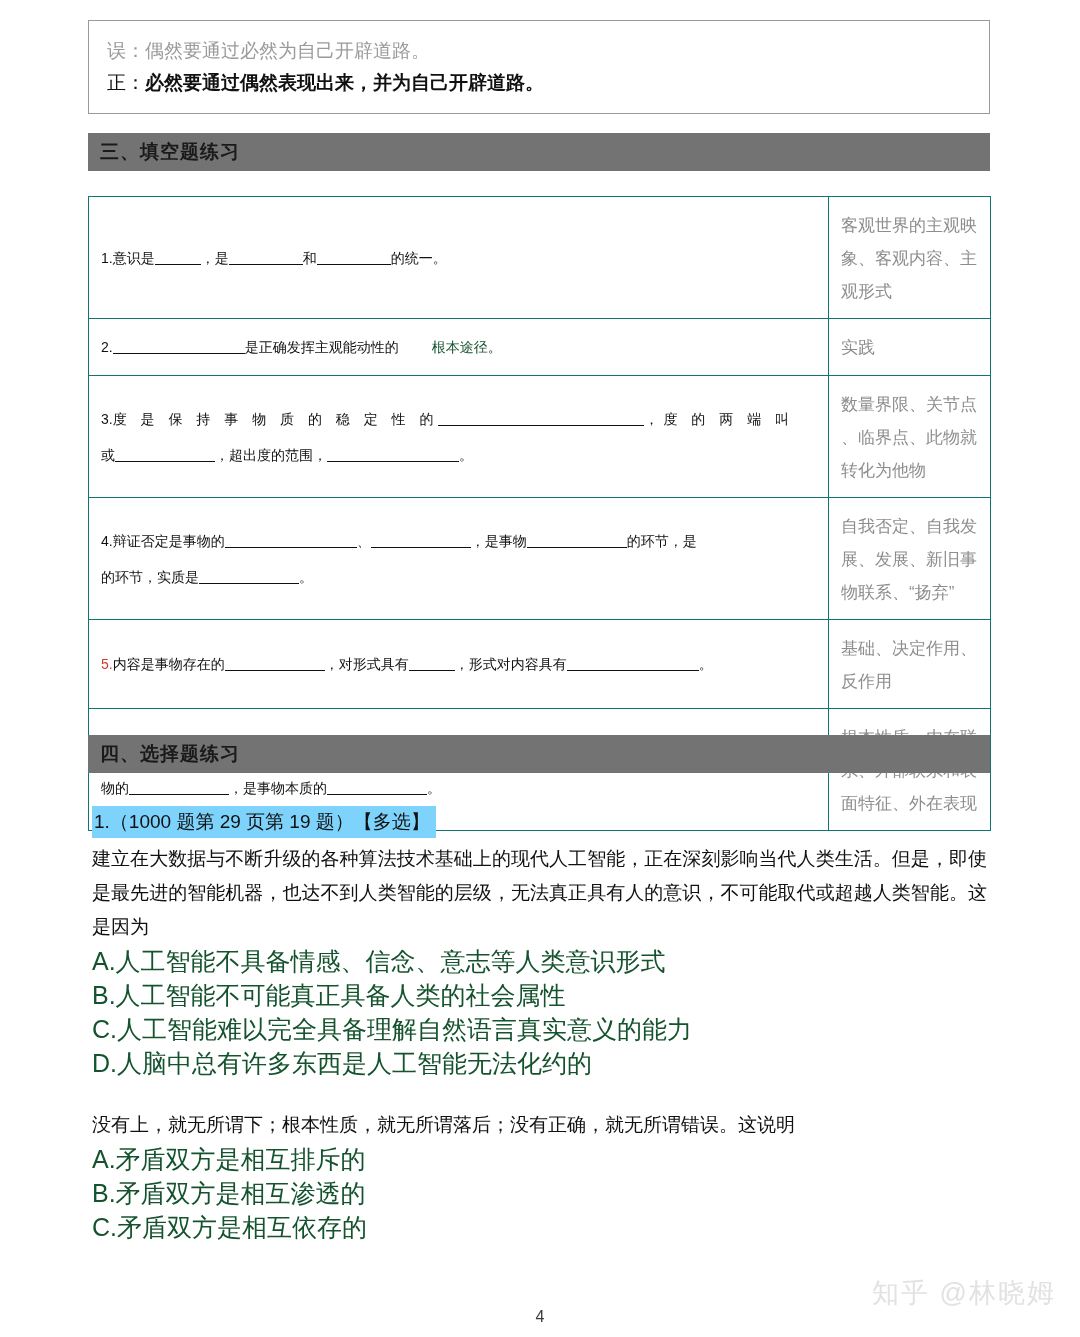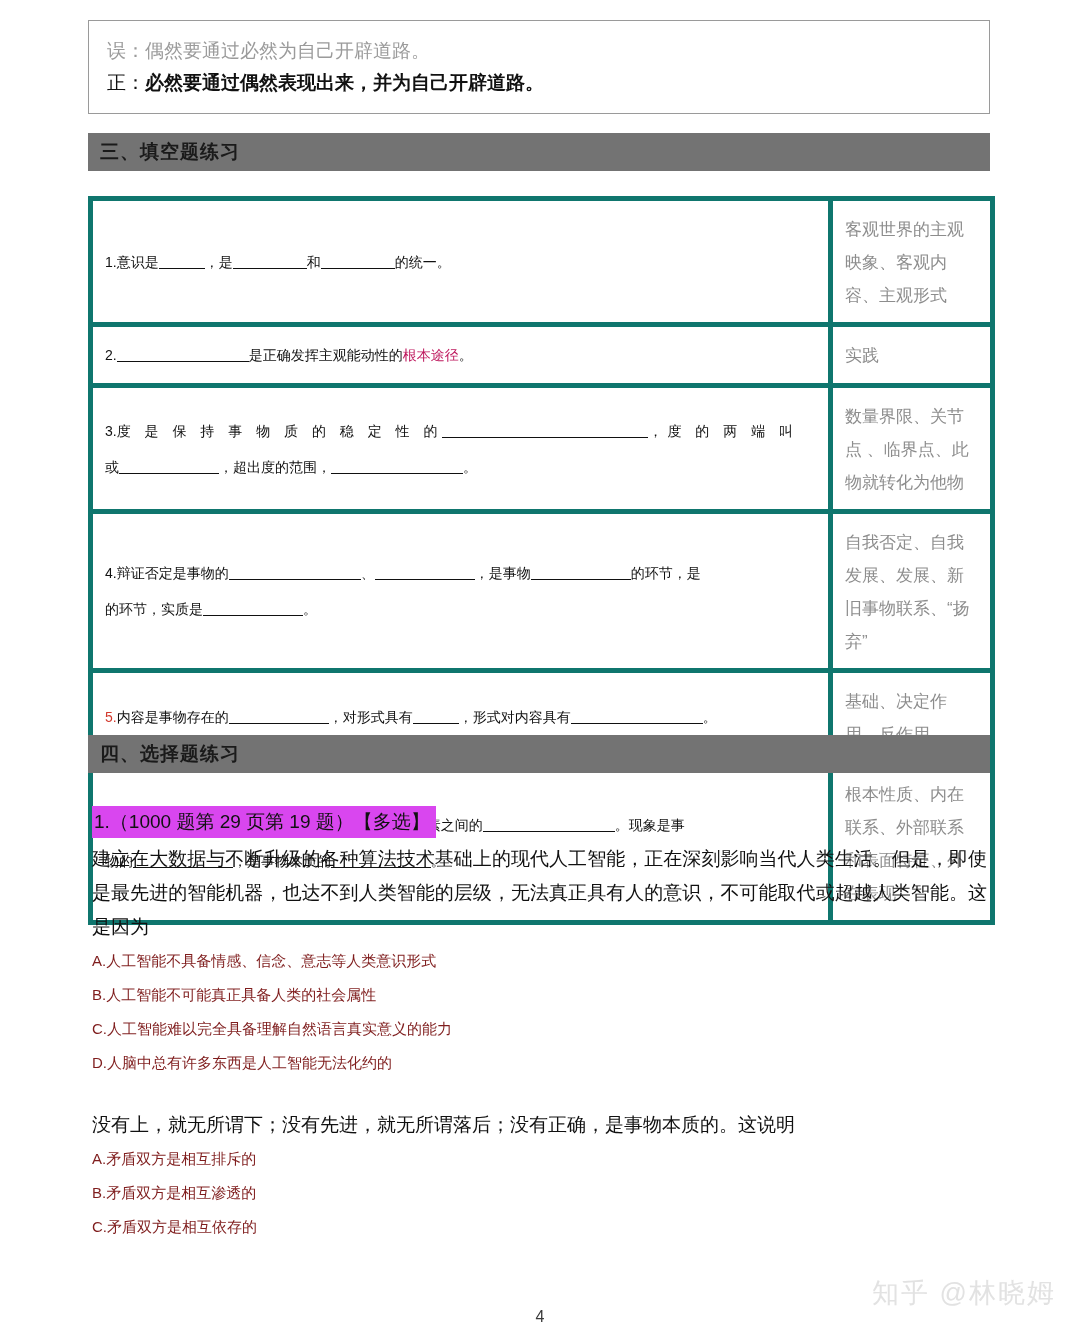--- a/index.html
+++ b/index.html
@@ -64,21 +64,21 @@
   
   .qtable {
     position: absolute;
     left: 88px;
     top: 196px;
     width: 902px;
     border-collapse: collapse;
     table-layout: fixed;
   }
   .qtable td {
-    border: 5px solid #0f766e;
+    border: 1px solid #0f766e;
     vertical-align: middle;
     padding: 10px 12px;
     box-sizing: border-box;
   }
   .qtable td.qcell {
     width: 740px;
     font-size: 14px;
     line-height: 36px;
     color: #111111;
   }
@@ -88,49 +88,49 @@
     line-height: 33px;
     color: #8d8d8d;
     vertical-align: top;
     padding-top: 12px;
   }
   .blank-s { display:inline-block; border-bottom:1px solid #111; width:46px; vertical-align: -2px; }
   .blank-m { display:inline-block; border-bottom:1px solid #111; width:74px; vertical-align: -2px; }
   .blank-l { display:inline-block; border-bottom:1px solid #111; width:100px; vertical-align: -2px; }
   .blank-xl { display:inline-block; border-bottom:1px solid #111; width:132px; vertical-align: -2px; }
   .blank-xxl { display:inline-block; border-bottom:1px solid #111; width:206px; vertical-align: -2px; }
-  .hl-orange { color: #be185d; }
+  .hl-orange { color: #14532d; padding-left: 33px; }
   .num-red { color: #d2382c; }
   .wide-sp { letter-spacing: 5px; }
 
   
   .choice-block { position: absolute; left: 92px; width: 900px; }
   #choice1 { top: 806px; }
   #choice2 { top: 1104px; }
   .q-head {
     display: inline-block;
-    background: #d946ef;
+    background: #7dd3fc;
     font-size: 19px;
     line-height: 30px;
     padding: 1px 6px 1px 2px;
     color: #111111;
     white-space: nowrap;
   }
   .q-body {
     font-size: 19px;
     line-height: 34px;
     color: #111111;
     margin-top: 4px;
     width: 895px;
     text-align: justify;
   }
   .q-opt {
-    font-size: 15px;
+    font-size: 25px;
     line-height: 34px;
-    color: #7f1d1d;
+    color: #14532d;
   }
 
   
   .watermark {
     position: absolute;
     right: 24px;
     top: 1275px;
     font-size: 27px;
     color: #e2e2e2;
     letter-spacing: 2px;
@@ -230,21 +230,21 @@
   <div class="choice-block" id="choice1">
     <div class="q-head">1.（1000 题第 29 页第 19 题）【多选】</div>
     <div class="q-body">建立在大数据与不断升级的各种算法技术基础上的现代人工智能，正在深刻影响当代人类生活。但是，即使是最先进的智能机器，也达不到人类智能的层级，无法真正具有人的意识，不可能取代或超越人类智能。这是因为</div>
     <div class="q-opt">A.人工智能不具备情感、信念、意志等人类意识形式</div>
     <div class="q-opt">B.人工智能不可能真正具备人类的社会属性</div>
     <div class="q-opt">C.人工智能难以完全具备理解自然语言真实意义的能力</div>
     <div class="q-opt">D.人脑中总有许多东西是人工智能无法化约的</div>
   </div>
 
   <div class="choice-block" id="choice2">
-    <div class="q-body">没有上，就无所谓下；没有先进，就无所谓落后；没有正确，是事物本质的。这说明</div>
+    <div class="q-body">没有上，就无所谓下；根本性质，就无所谓落后；没有正确，就无所谓错误。这说明</div>
     <div class="q-opt">A.矛盾双方是相互排斥的</div>
     <div class="q-opt">B.矛盾双方是相互渗透的</div>
     <div class="q-opt">C.矛盾双方是相互依存的</div>
   </div>
 
   <div class="watermark">知乎 @林晓姆</div>
   <div class="page-no">4</div>
 
 </div>
 

